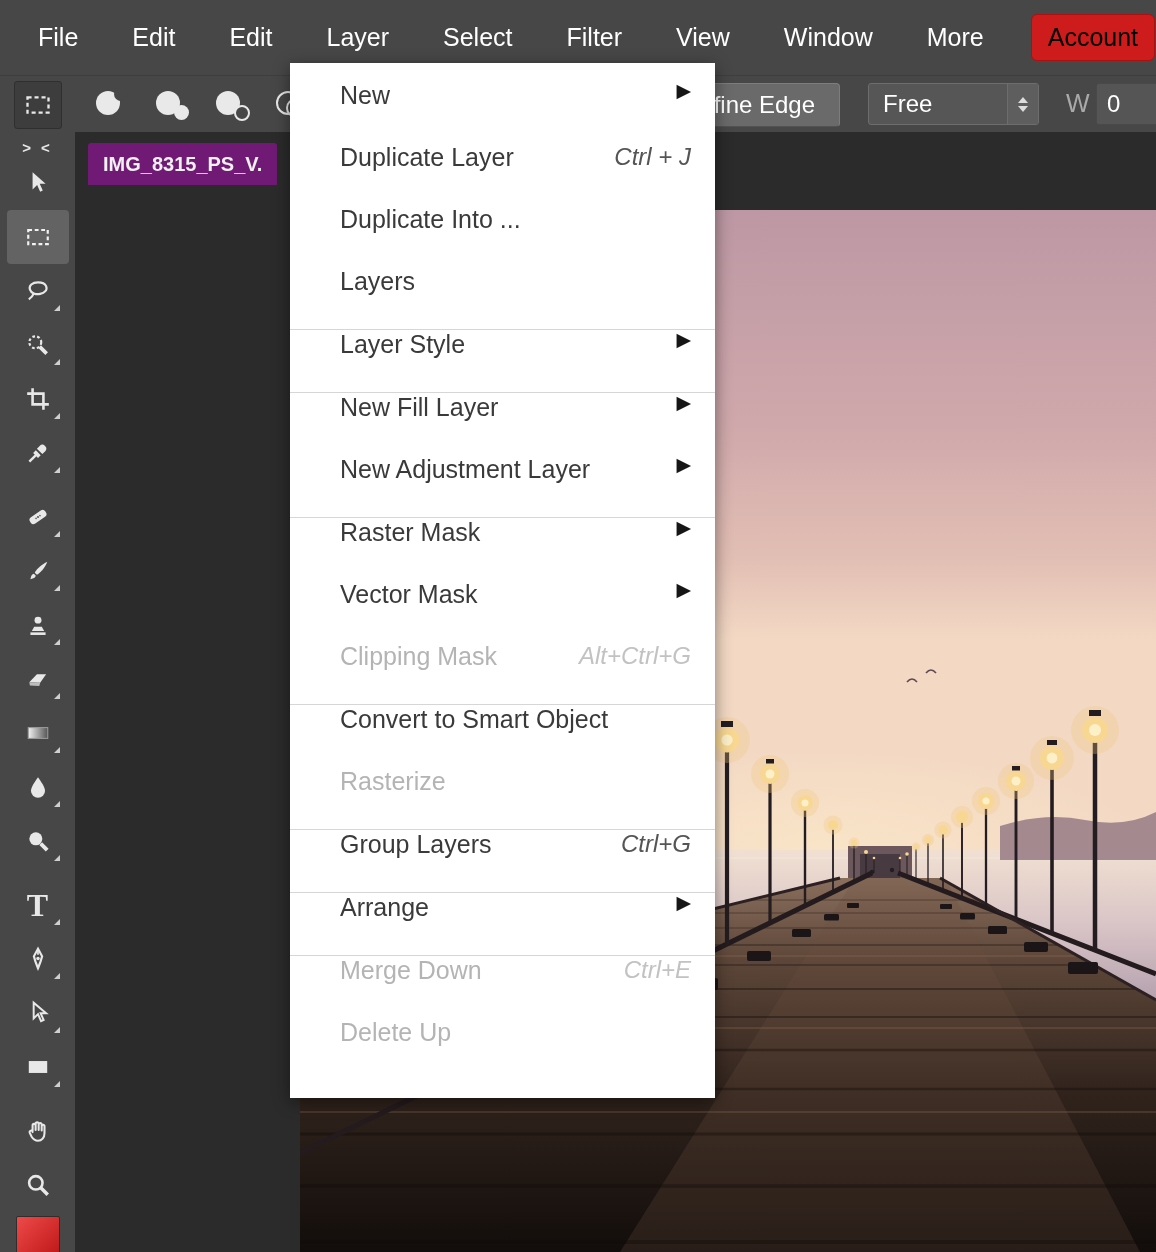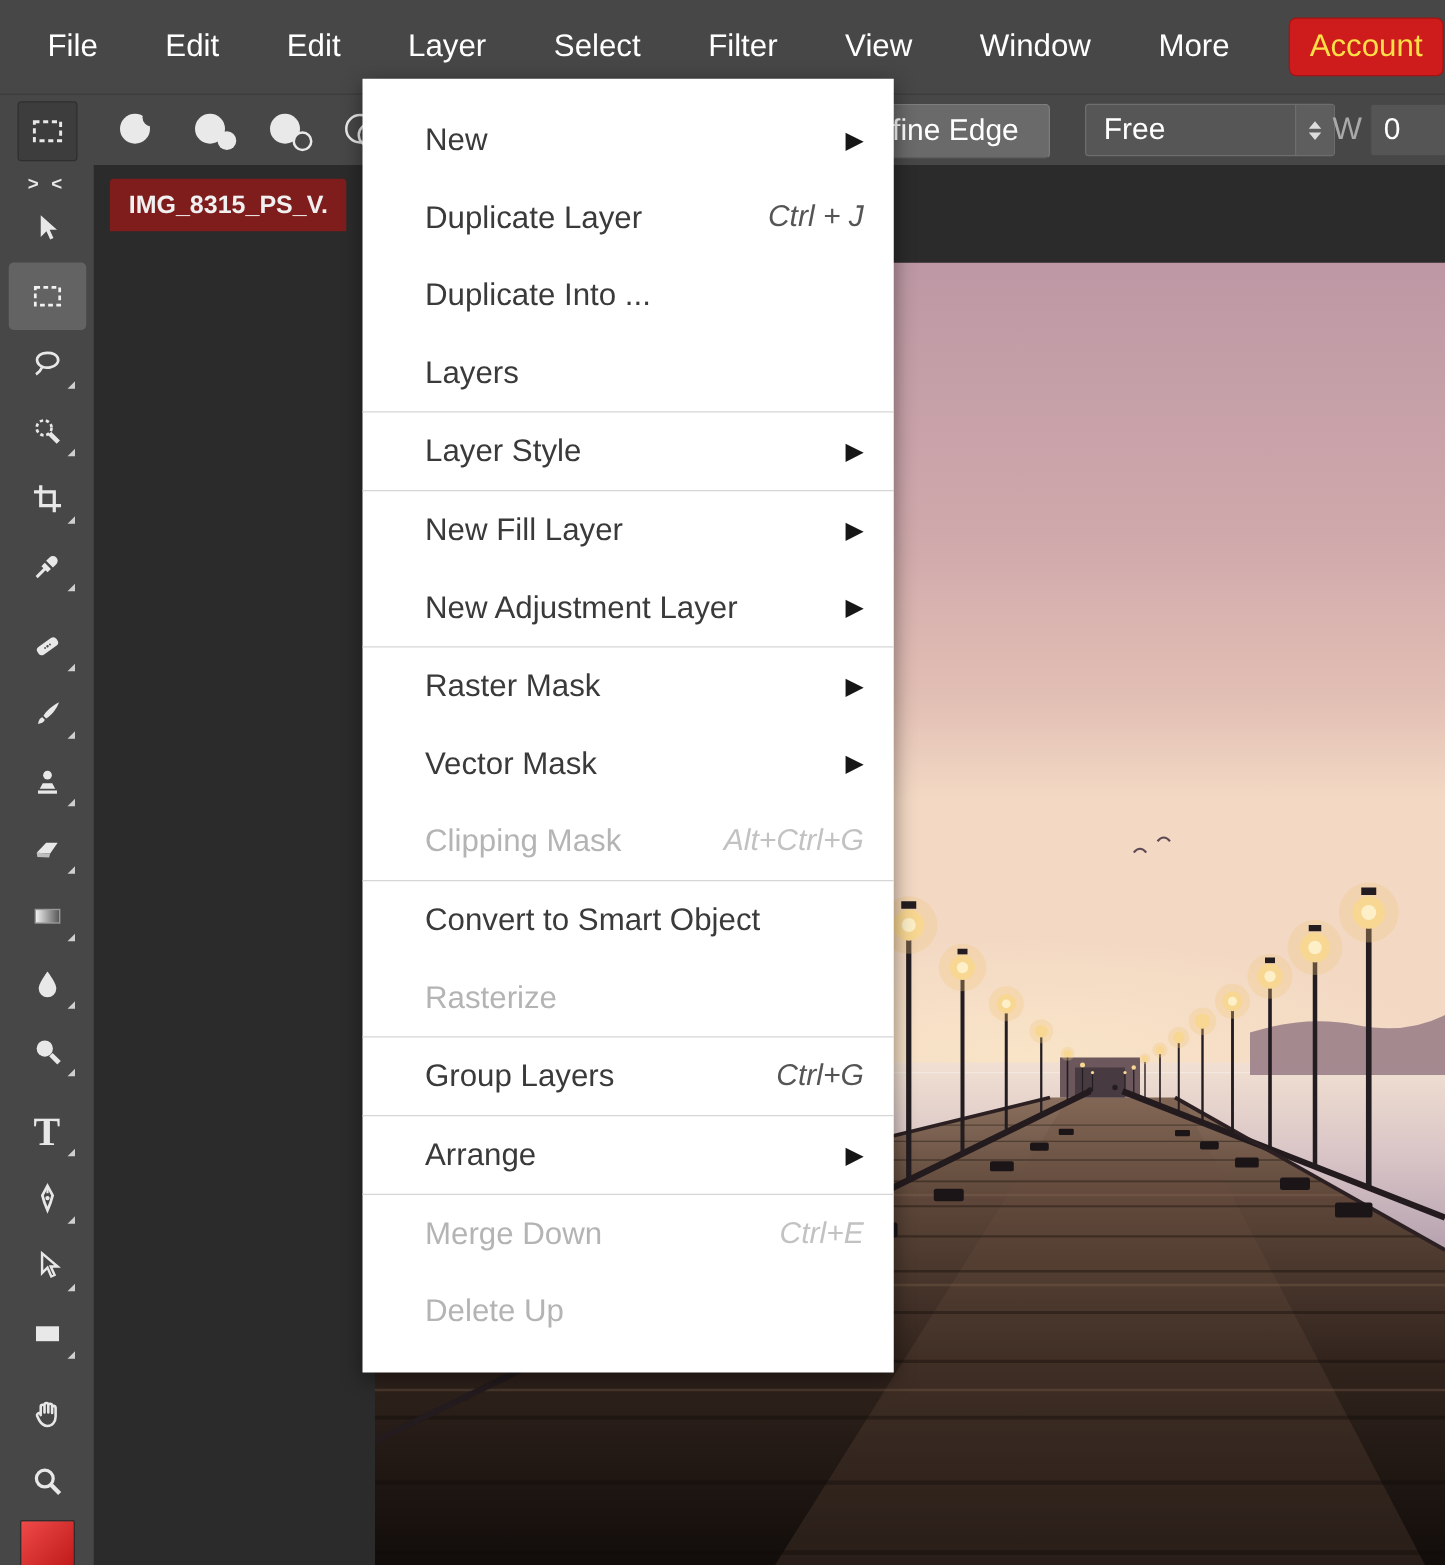--- a/index.html
+++ b/index.html
@@ -3,39 +3,39 @@
 <meta charset="utf-8">
 <style>
   html,body{margin:0;padding:0;background:#2b2b2b;width:1156px;height:1252px;overflow:hidden;
     font-family:"Liberation Sans",sans-serif;-webkit-font-smoothing:antialiased;}
 
   
   #menubar{position:absolute;left:0;top:0;width:1156px;height:75px;background:#474747;
     display:flex;align-items:center;padding-left:17px;box-sizing:border-box;z-index:30;gap:12px;}
   .mb-item{color:#ffffff;font-size:25px;padding:0 21px;cursor:default;}
   #account-btn{margin-left:14px;background:#ce1b1b;border:1px solid #a81212;border-radius:6px;
-    color:#fde047;font-size:25px;padding:8px 16px;}
+    color:#000000;font-size:25px;padding:8px 16px;}
 
   
   #optionsbar{position:absolute;left:0;top:75px;width:1156px;height:56px;background:#474747;
     border-top:1px solid #3e3e3e;z-index:10;}
   #marquee-opt-box{position:absolute;left:14px;top:5px;width:46px;height:46px;background:#3d3d3d;
     border:1px solid #2f2f2f;border-radius:3px;display:flex;align-items:center;justify-content:center;}
   .selmode{position:absolute;top:14px;width:30px;height:28px;}
   .selmode .big{position:absolute;left:0;top:1px;width:24px;height:24px;border-radius:50%;background:#e9e9e9;}
   .selmode .cut{position:absolute;right:-2px;top:-3px;width:14px;height:14px;border-radius:50%;background:#474747;}
   .selmode .addc{position:absolute;right:-3px;bottom:-2px;width:15px;height:15px;border-radius:50%;background:#e9e9e9;}
   .selmode .subc{position:absolute;right:-4px;bottom:-3px;width:12px;height:12px;border-radius:50%;
     background:#474747;border:2.5px solid #e9e9e9;}
   .selmode .o1{position:absolute;left:0;top:1px;width:20px;height:20px;border-radius:50%;border:2.5px solid #e9e9e9;}
   .selmode .o2{position:absolute;right:0;bottom:0;width:16px;height:16px;border-radius:50%;border:2.5px solid #e9e9e9;}
   #refine-edge-btn{position:absolute;left:658px;top:7px;width:180px;height:42px;background:#6a6a6a;
     border:1px solid #7d7d7d;border-bottom-color:#525252;border-radius:4px;color:#fff;font-size:24px;
     display:flex;align-items:center;justify-content:center;}
-  #free-select{position:absolute;left:868px;top:7px;width:200px;height:42px;background:#565656;
+  #free-select{position:absolute;left:868px;top:7px;width:171px;height:42px;background:#565656;
     border:1px solid #6d6d6d;border-radius:3px;display:flex;align-items:center;box-sizing:border-box;}
   #free-select .val{flex:1;color:#fff;font-size:24px;padding-left:14px;}
   #free-select .spin{width:30px;height:100%;border-left:1px solid #6d6d6d;background:#5e5e5e;
     display:flex;flex-direction:column;align-items:center;justify-content:center;gap:3px;}
   .tri-up{width:0;height:0;border-left:5px solid transparent;border-right:5px solid transparent;border-bottom:6px solid #dcdcdc;}
   .tri-dn{width:0;height:0;border-left:5px solid transparent;border-right:5px solid transparent;border-top:6px solid #dcdcdc;}
   #w-label{position:absolute;left:1066px;top:13px;color:#a9a9a9;font-size:25px;}
   #w-value{position:absolute;left:1096px;top:7px;width:70px;height:42px;background:#555555;
     border:1px solid #494949;border-radius:3px;color:#fff;font-size:24px;display:flex;align-items:center;
     padding-left:10px;box-sizing:border-box;}
@@ -49,30 +49,30 @@
   .tool svg{display:block;}
   .gap{margin-top:10px;}
   .corner{position:absolute;right:9px;bottom:7px;width:0;height:0;
     border-left:6px solid transparent;border-bottom:6px solid #cfcfcf;}
   .ttxt{color:#e8e8e8;font-family:"Liberation Serif",serif;font-size:32px;font-weight:bold;line-height:1;}
   #fg-swatch{width:42px;height:42px;margin-top:4px;border:1px solid #2e2e2e;border-radius:2px;
     background:linear-gradient(135deg,#ef4a4a,#bc1616);flex:0 0 auto;}
 
   
   #canvas{position:absolute;left:75px;top:131px;right:0;bottom:0;background:#2b2b2b;z-index:1;}
-  #doc-tab{position:absolute;left:13px;top:12px;height:42px;background:#7f1d1d;border-radius:3px 3px 0 0;
+  #doc-tab{position:absolute;left:13px;top:12px;height:42px;background:#701a75;border-radius:3px 3px 0 0;
     color:#f0f0f0;font-size:20px;font-weight:bold;display:flex;align-items:center;padding:0 15px;
     max-width:215px;overflow:hidden;white-space:nowrap;}
   #photo{position:absolute;left:225px;top:79px;width:856px;height:1042px;}
   #photo svg{display:block;}
 
   
   #layer-menu{position:absolute;left:290px;top:63px;width:425px;background:#ffffff;z-index:40;
     box-shadow:0 4px 16px rgba(0,0,0,.45);padding:18px 0;box-sizing:border-box;}
-  .mi{height:62px;display:flex;align-items:center;padding:0 24px 0 50px;font-size:25px;color:#3a3a3a;}
+  .mi{height:62px;display:flex;align-items:flex-start;padding:0 24px 0 50px;font-size:25px;color:#3a3a3a;}
   .mi .lbl{flex:1;}
   .mi .short{font-size:24px;color:#555555;font-style:italic;}
   .mi .arr{color:#161616;font-size:19px;line-height:1;}
   .mi.dis{color:#b4b4b4;}
   .mi.dis .short{color:#c2c2c2;}
   .sep{height:1px;background:#d6d6d6;}
 </style>
 </head>
 <body>
 

